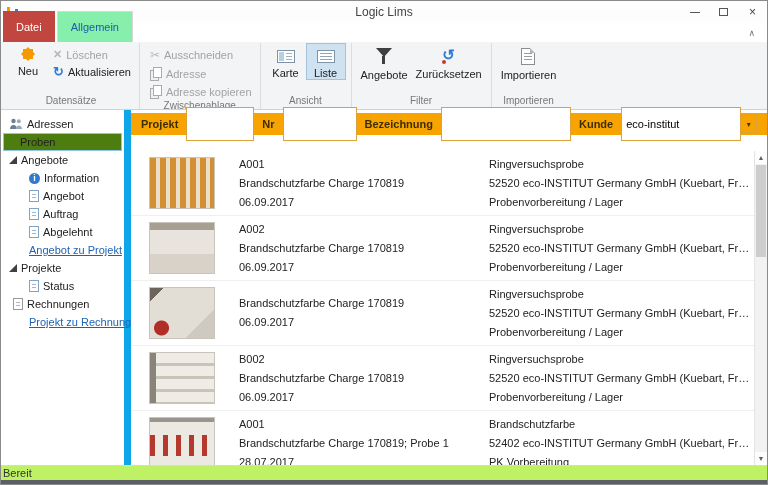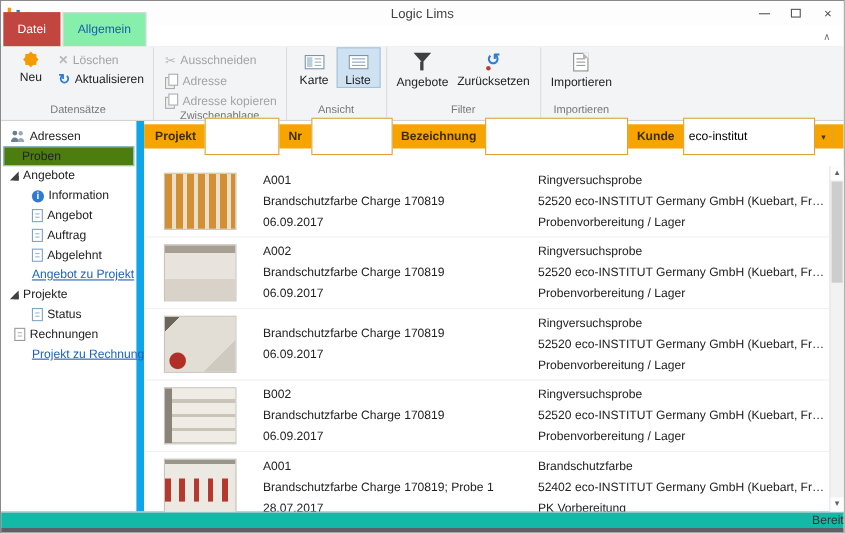--- a/index.html
+++ b/index.html
@@ -122,22 +122,22 @@
   .rcol2 { flex:1; min-width:0; }
   .rcol div { white-space:nowrap; overflow:hidden; text-overflow:ellipsis; }
 
   
   .vscroll { width:13px; background:#f2f2f2; position:relative; flex:0 0 auto; border-left:1px solid #e4e4e4; }
   .sb-arrow { height:13px; display:flex; align-items:center; justify-content:center; font-size:7px; color:#616161; background:#fdfdfd; }
   .sb-arrow.down { position:absolute; bottom:0; left:0; right:0; }
   .sb-thumb { position:absolute; top:14px; left:1px; right:1px; height:92px; background:#cdcdcd; }
 
   
-  .statusbar { height:15px; background:#14b8a6; border-top:1px solid #d8d8d8; display:flex; align-items:center;
-               padding-left:2px; flex:0 0 auto; color:#333;justify-content:flex-end; }
+  .statusbar { height:15px; background:#bef264; border-top:1px solid #d8d8d8; display:flex; align-items:center;
+               padding-left:2px; flex:0 0 auto; color:#333; }
   .bottom-edge { height:4px; background:#5c6066; flex:0 0 auto; }
 </style>
 </head>
 <body>
 
 <div class="window">
 
   <div class="titlebar">
     <span class="app-icon">
         <i></i>

